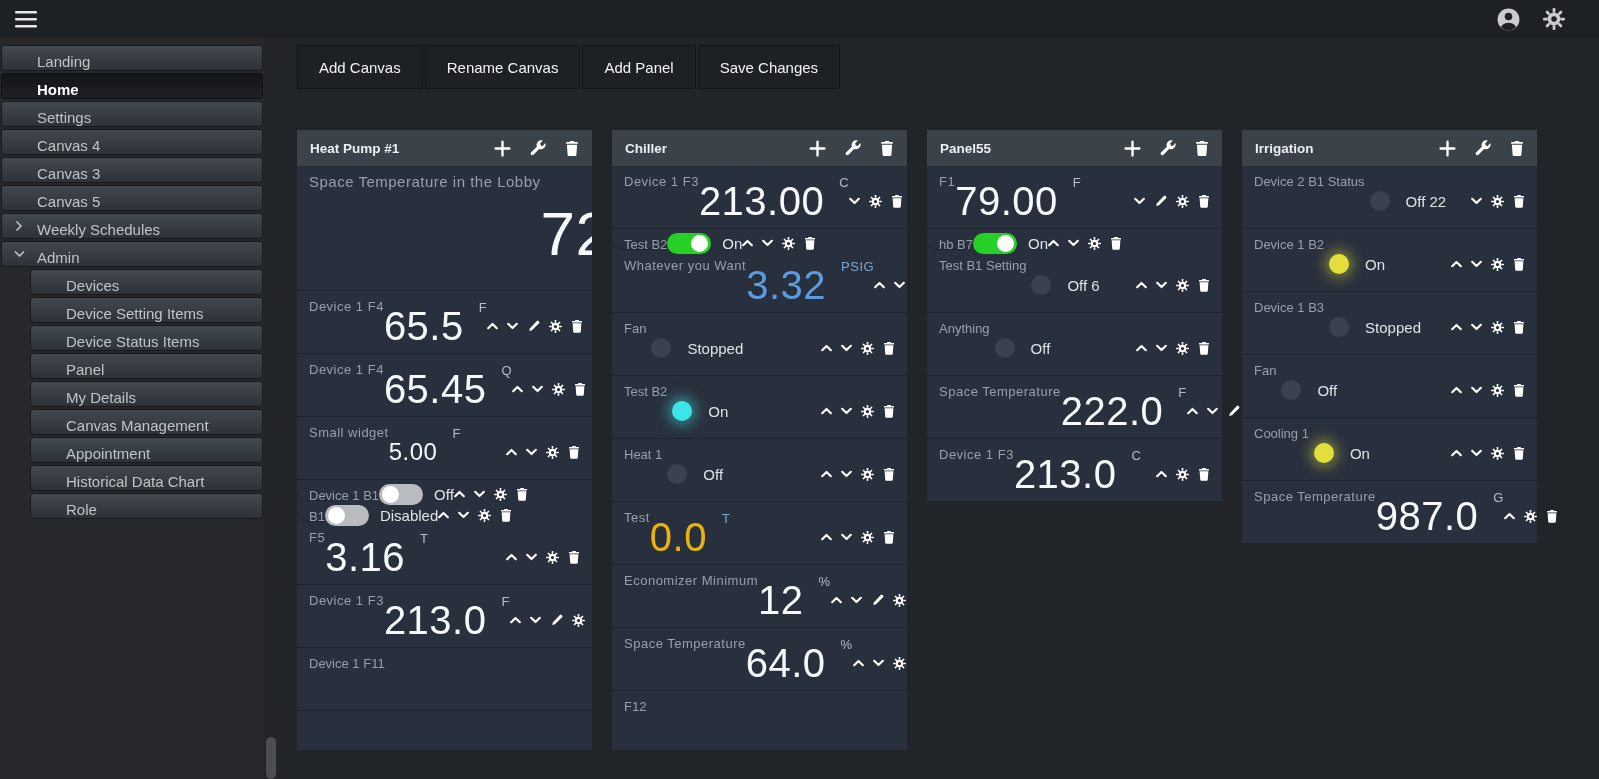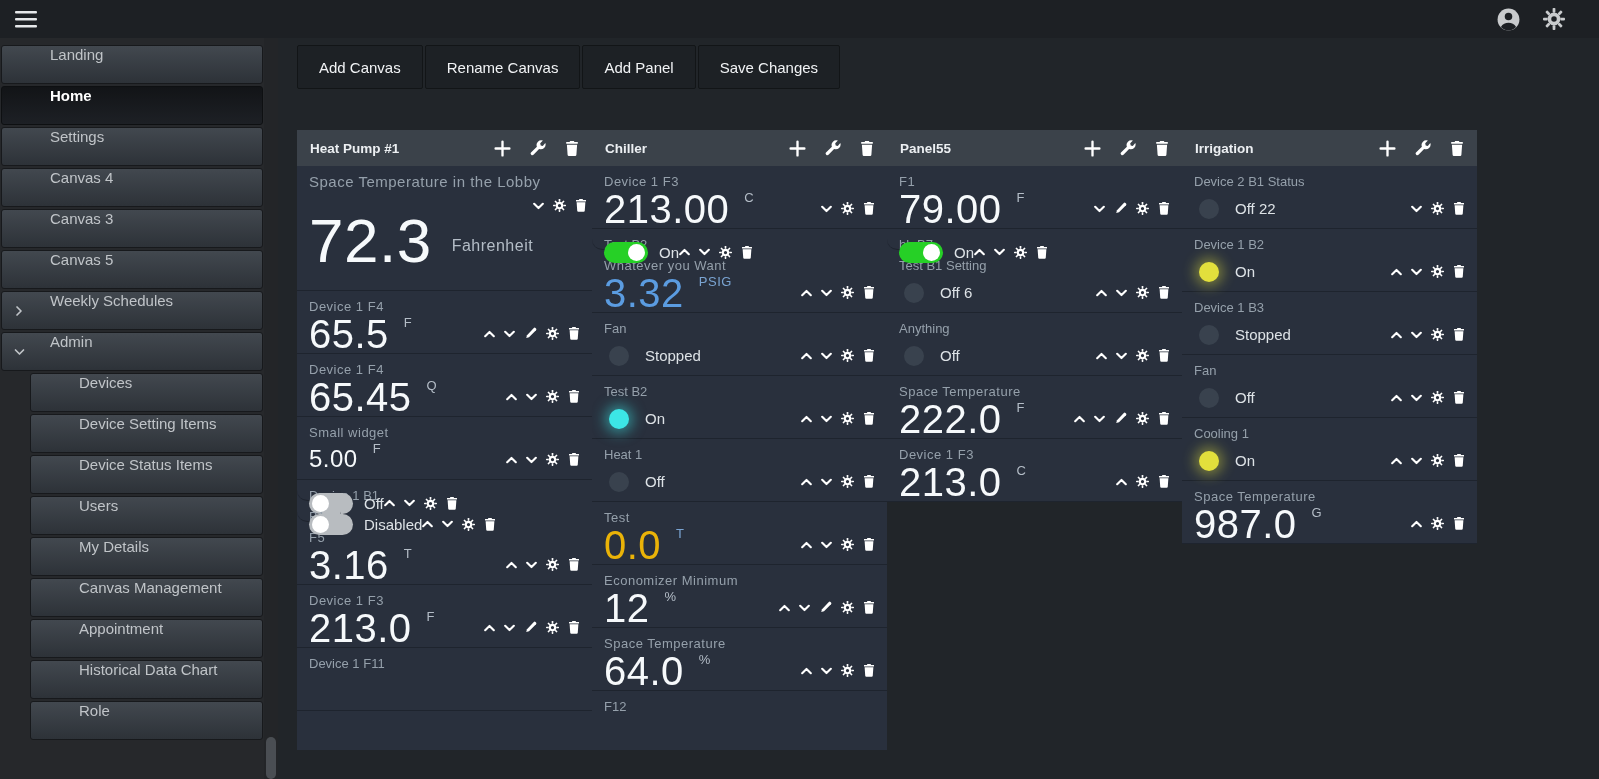--- a/index.html
+++ b/index.html
@@ -16,45 +16,45 @@
   .topbar-right { margin-left:auto; display:flex; align-items:center; gap:22px; padding-right:34px; }
   .topbar-right .tb-ic { cursor:pointer; display:flex; }
   
   .app { position:absolute; top:38px; left:0; right:0; bottom:0; display:flex; }
   .sidebar { width:264px; background:#26282b; padding-top:7px; flex:none; }
   .side-scroll { width:14px; background:#232528; position:relative; flex:none; }
   .side-scroll .thumb { position:absolute; left:2px; right:2px; bottom:0; height:42px;
     background:#4a4e53; border-radius:6px; }
   .main { flex:1; padding:7px 0 2px 19px; overflow:hidden; }
   
-  .side-item { height:39px; margin:0 1px 2px 1px;
+  .side-item { height:26px; margin:0 1px 2px 1px;
     background:linear-gradient(#42484f,#2d3238);
     border:1px solid #17191c; border-radius:3px;
-    display:flex; align-items:flex-start; color:#c0c4c8; font-size:15px;
-    padding-left:48px; position:relative; cursor:pointer; }
+    display:flex; align-items:flex-end; color:#c0c4c8; font-size:15px;
+    padding-left:35px; position:relative; cursor:pointer; }
   .side-item.active { background:linear-gradient(#121417,#1d2025); color:#ffffff;
     font-weight:bold; border-color:#0e1012; }
   .side-item.child { margin-left:30px; }
   .side-item .chev { position:absolute; left:12px; top:50%; transform:translateY(-50%); display:flex; }
   
   .toolbar { display:flex; gap:2px; }
   .tbtn { height:44px; background:#1d2125; border:1px solid #121517; color:#f1f3f5;
     font-size:15px; font-family:inherit; display:flex; align-items:center;
     padding:0 21px; gap:10px; border-radius:2px; cursor:pointer; }
   
-  .panels { display:flex; gap:0; margin-top:41px; align-items:flex-start; }
+  .panels { display:flex; gap:20px; margin-top:41px; align-items:flex-start; }
   .panel { width:295px; background:#29303d; flex:none; }
   .panel.cut { height:620px; overflow:hidden; }
   .panel-header { height:36px; background:#3b424a; display:flex; align-items:center; padding:0 13px; }
   .panel-title { color:#eceff2; font-size:13.5px; font-weight:bold; }
   .panel-actions { margin-left:auto; display:flex; align-items:center; gap:19px; }
   .panel-actions .pact { cursor:pointer; display:flex; }
   
   .widget { border-bottom:1px solid #1e242e; padding:8px 12px 0 12px; height:63px;
-    display:flex; flex-direction:column; }
+    display:flex; flex-direction:row; }
   .widget.huge { height:125px; }
   .w-label { color:#95a0ab; font-size:13px; line-height:15px; white-space:nowrap; }
   .widget.huge .w-label { font-size:15px; }
   .w-body { display:flex; flex:1; align-items:center; min-height:0; }
   .value { color:#f6f9fb; font-size:40px; font-weight:300; line-height:.95; letter-spacing:.5px; }
   .widget.huge .value { font-size:62px; margin-top:4px; }
   .value.small-size { font-size:24px; }
   .unit { color:#b4bdc7; font-size:13px; margin-left:15px; align-self:flex-start; margin-top:3px; }
   .widget.huge .unit { font-size:16px; align-self:center; margin-left:20px; margin-top:13px; }
   .controls { margin-left:auto; display:flex; align-items:center; gap:9px; }
@@ -148,21 +148,21 @@
       <div class="side-item child">
         <span>Devices</span>
       </div>
       <div class="side-item child">
         <span>Device Setting Items</span>
       </div>
       <div class="side-item child">
         <span>Device Status Items</span>
       </div>
       <div class="side-item child">
-        <span>Users</span>
+        <span>Panel</span>
       </div>
       <div class="side-item child">
         <span>My Details</span>
       </div>
       <div class="side-item child">
         <span>Canvas Management</span>
       </div>
       <div class="side-item child">
         <span>Appointment</span>
       </div>

